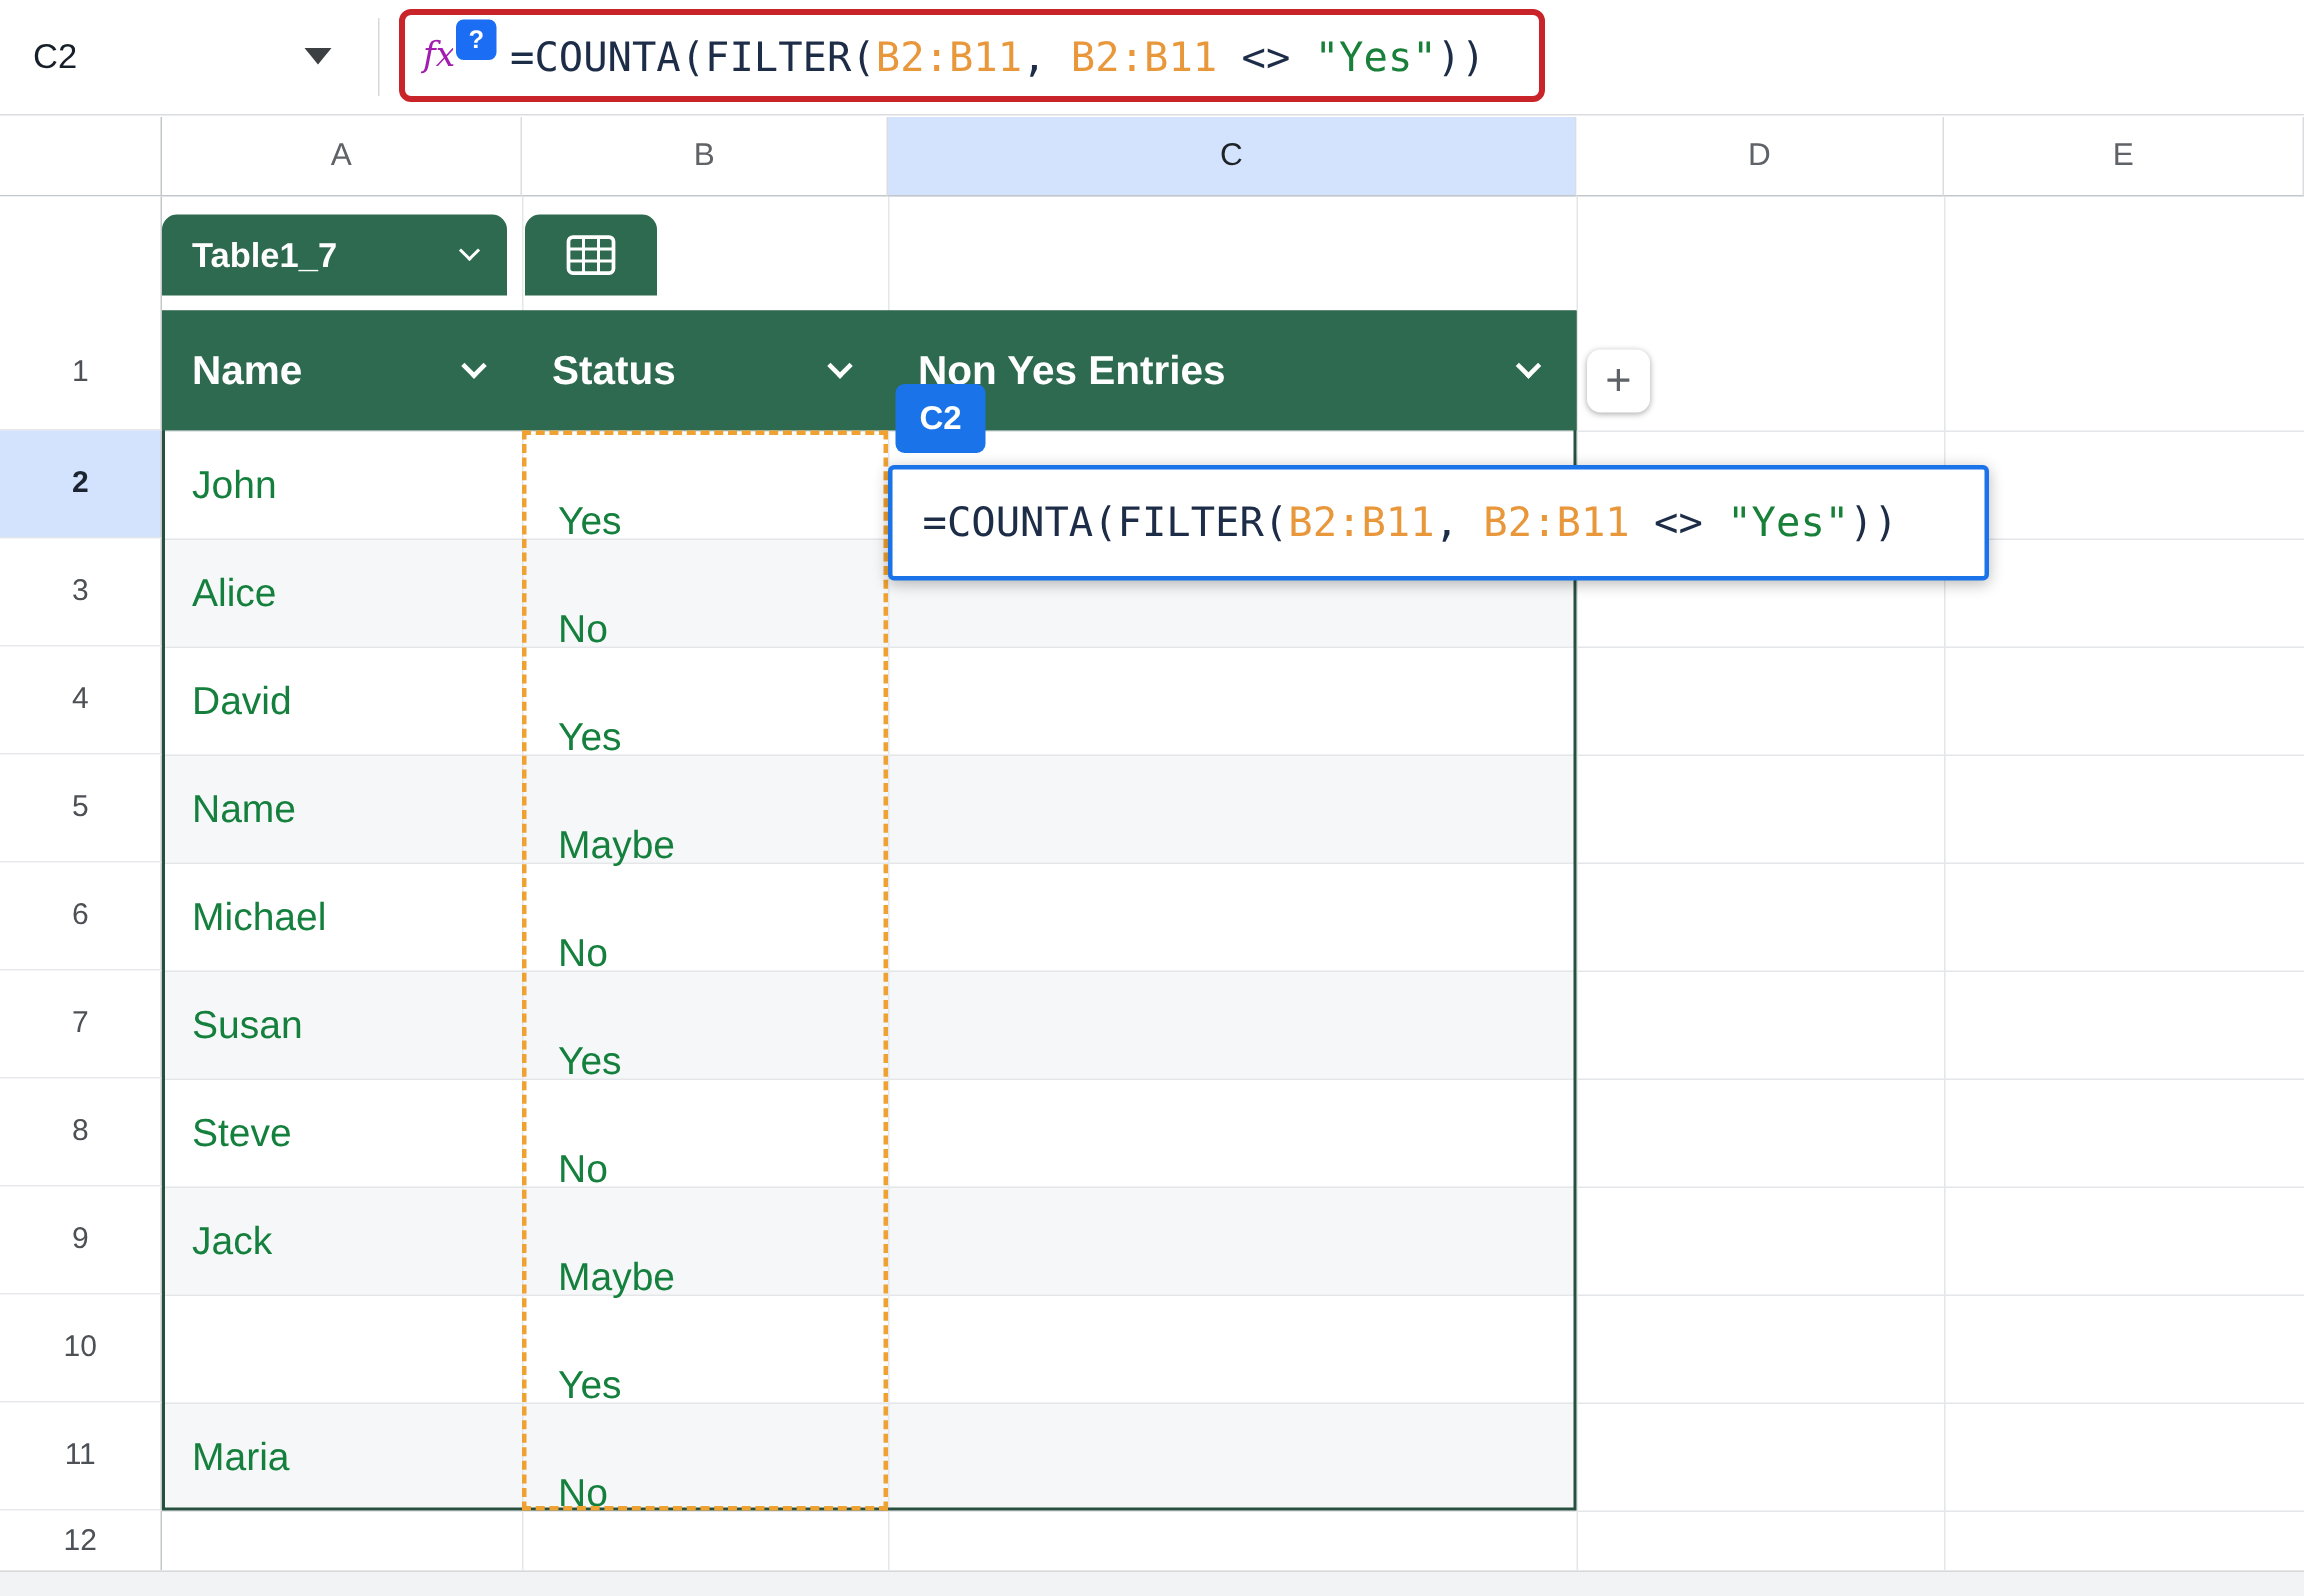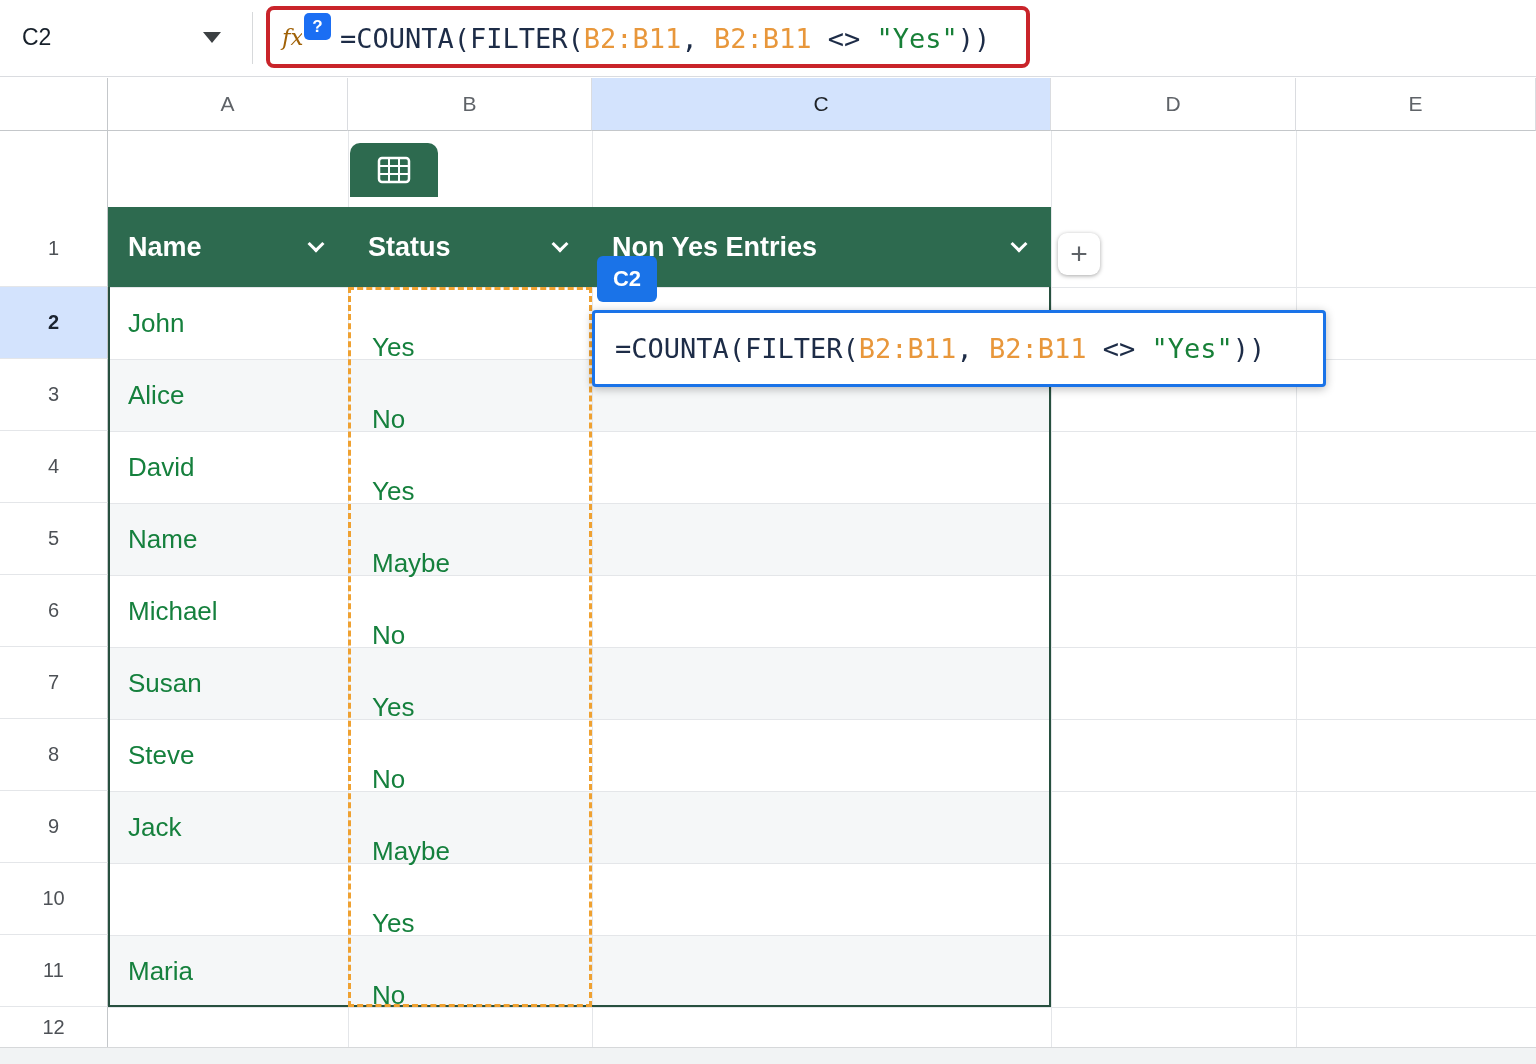--- a/index.html
+++ b/index.html
@@ -66,21 +66,21 @@
   .fbar { position:absolute; top:0; left:0; width:1536px; height:77px; background:#fff;
           border-bottom:1px solid #dadce0; }
   .name-box { position:absolute; left:22px; top:24px; font-size:23px; color:#17202a; }
   .name-caret { position:absolute; left:203px; top:32px; width:0; height:0;
                 border-left:9px solid transparent; border-right:9px solid transparent;
                 border-top:11px solid #3c4043; }
   .fb-div { position:absolute; left:252px; top:12px; width:1px; height:52px; background:#d7d9db; }
   .red-box { position:absolute; left:266px; top:6px; width:764px; height:62px;
              border:4px solid #c9242a; border-radius:8px; pointer-events:none; }
   .fx { position:absolute; left:282px; top:24px; font-size:23px; font-style:italic;
-        color:#a16207; font-family:"DejaVu Serif", serif; }
+        color:#a21caf; font-family:"DejaVu Serif", serif; }
   .help-badge { position:absolute; left:304px; top:13px; width:27px; height:27px;
                 background:#1b6ef3; color:#fff; border-radius:5px; font-size:17px;
                 font-weight:bold; display:flex; align-items:center; justify-content:center;
                 box-shadow:0 0 0 2px #fff; }
   .fb-formula { position:absolute; left:340px; top:0; height:77px; display:flex;
                 align-items:center; font-family:"DejaVu Sans Mono", monospace;
                 font-size:27px; white-space:pre; }
 
   .tok-default { color:#1d2c47; }
   .tok-range   { color:#e8973b; }
@@ -165,20 +165,24 @@
   </div>
   <div class="hdr-section" style="left:592px; width:459px;">
     <span>Non Yes Entries</span>
     <span class="chev"></span>
   </div>
   <div class="hdr-section" style="left:348px; width:244px;">
     <span>Status</span>
     <span class="chev"></span>
   </div>
 
+  <div class="chip name-chip">
+    <span>Table1_7</span>
+    <span class="chev"></span>
+  </div>
   <div class="chip icon-chip">
     <svg width="34" height="28" viewBox="0 0 34 28">
       <rect x="2" y="2" width="30" height="24" rx="3" fill="none" stroke="#ffffff" stroke-width="2.5"></rect>
       <line x1="12" y1="2" x2="12" y2="26" stroke="#ffffff" stroke-width="2"></line>
       <line x1="22" y1="2" x2="22" y2="26" stroke="#ffffff" stroke-width="2"></line>
       <line x1="2" y1="10" x2="32" y2="10" stroke="#ffffff" stroke-width="2"></line>
       <line x1="2" y1="18" x2="32" y2="18" stroke="#ffffff" stroke-width="2"></line>
     </svg>
   </div>
 

